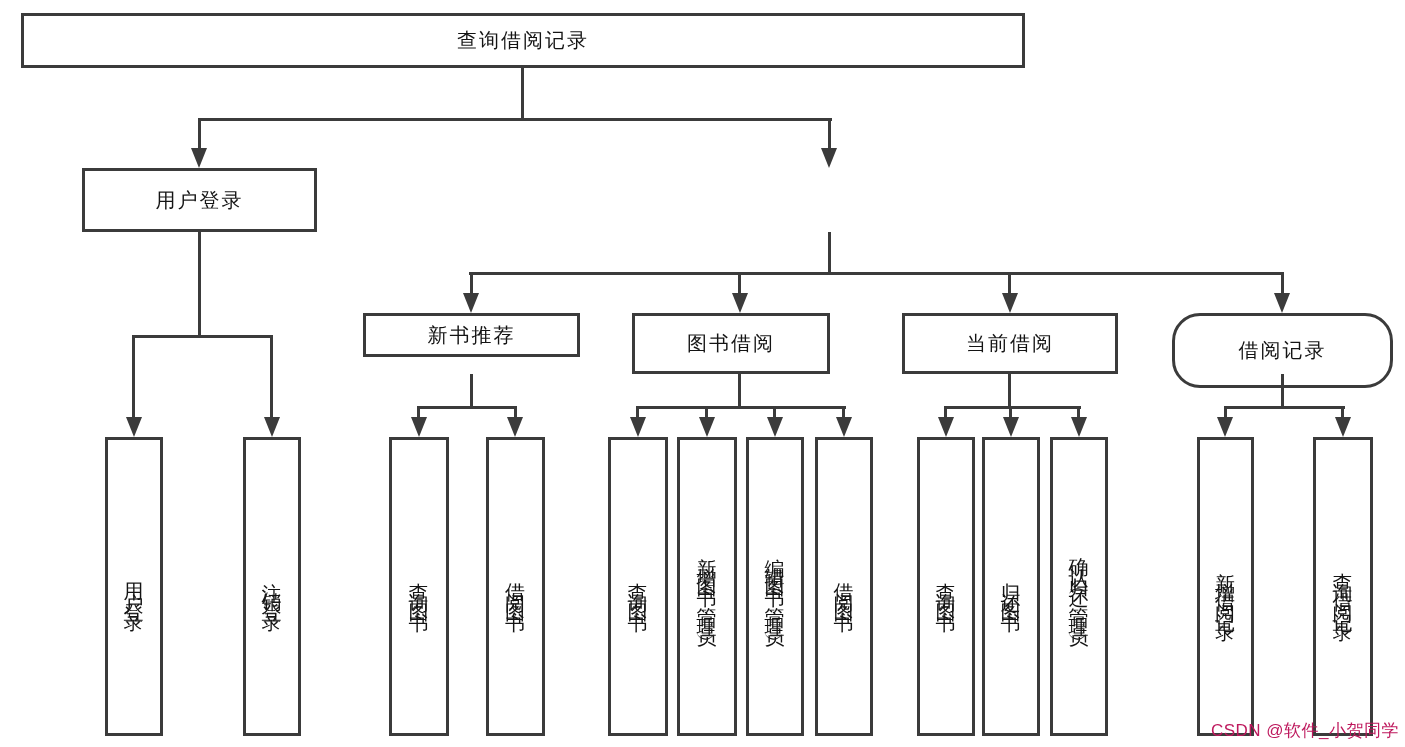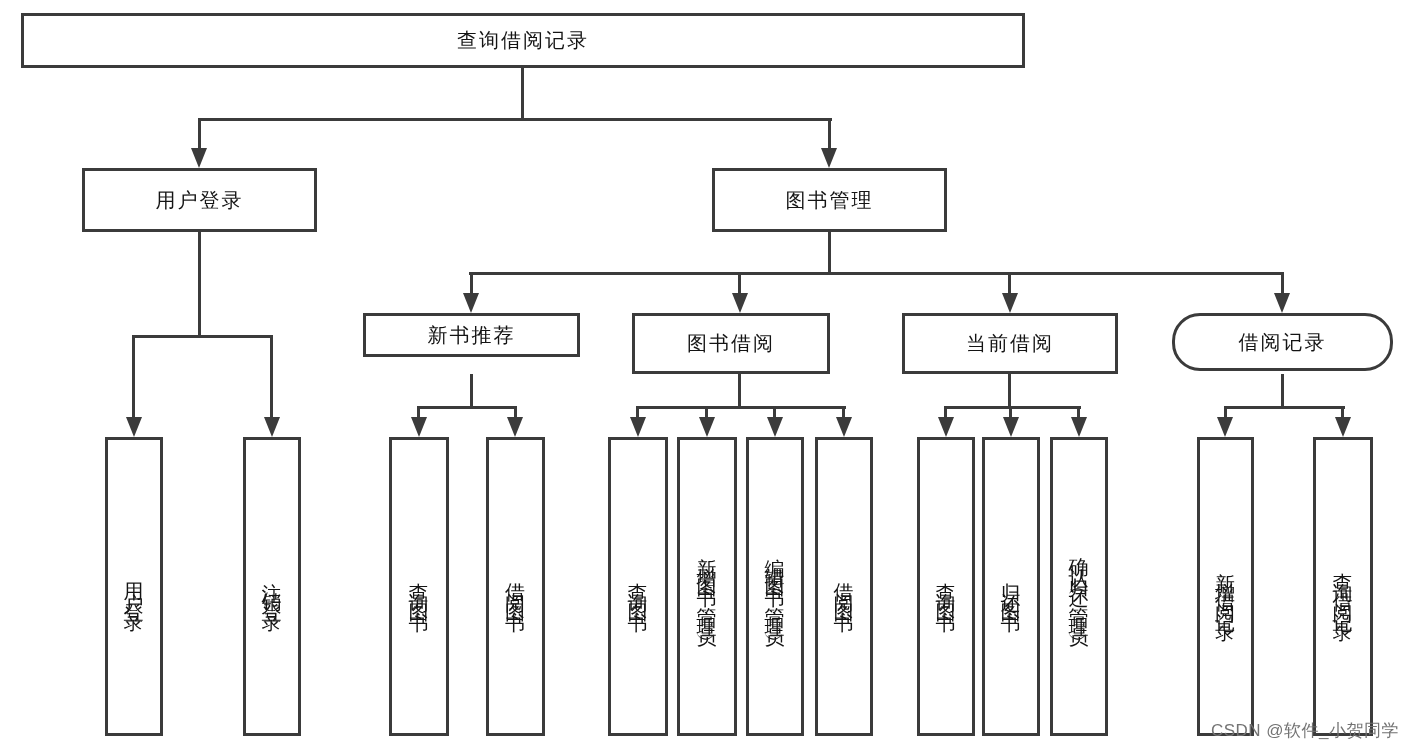--- a/index.html
+++ b/index.html
@@ -18,54 +18,51 @@
     font-size:20px;letter-spacing:10px;line-height:1.1;white-space:nowrap;
   }
   .vline{position:absolute;width:3px;background:#3b3b3b;}
   .hline{position:absolute;height:3px;background:#3b3b3b;}
   .arrow{
     position:absolute;width:0;height:0;
     border-left:8px solid transparent;border-right:8px solid transparent;
     border-top:20px solid #3b3b3b;
   }
   .watermark{
-    position:absolute;right:6px;bottom:5px;color:#737373;
+    position:absolute;right:6px;bottom:5px;color:#be185d;
     font-size:17px;letter-spacing:0.5px;white-space:nowrap;
   }
 </style>
 </head>
 <body>
 
 <div class="canvas">
 
   <div class="box" style="left:21px;top:13px;width:1004px;height:55px;">
     <span class="h-label">查询借阅记录</span>
   </div>
 
   <div class="box" style="left:82px;top:168px;width:235px;height:64px;">
     <span class="h-label">用户登录</span>
   </div>
 
-  <div class="box" style="left:712px;top:168px;width:235px;height:64px;">
-    <span class="h-label">图书管理</span>
-  </div>
 
   <div class="box" style="left:363px;top:313px;width:217px;height:44px;">
     <span class="h-label">新书推荐</span>
   </div>
 
   <div class="box" style="left:632px;top:313px;width:198px;height:61px;">
     <span class="h-label">图书借阅</span>
   </div>
 
   <div class="box" style="left:902px;top:313px;width:216px;height:61px;">
     <span class="h-label">当前借阅</span>
   </div>
 
-  <div class="box" style="left:1172px;top:313px;width:221px;height:58px;border-radius:28px;">
+  <div class="box" style="left:1172px;top:313px;width:221px;height:75px;border-radius:28px;">
     <span class="h-label">借阅记录</span>
   </div>
 
   <div class="box" style="left:105px;top:437px;width:58px;height:299px;">
     <span class="vtext">用户登录</span>
   </div>
   <div class="box" style="left:243px;top:437px;width:58px;height:299px;">
     <span class="vtext">注销登录</span>
   </div>
 

